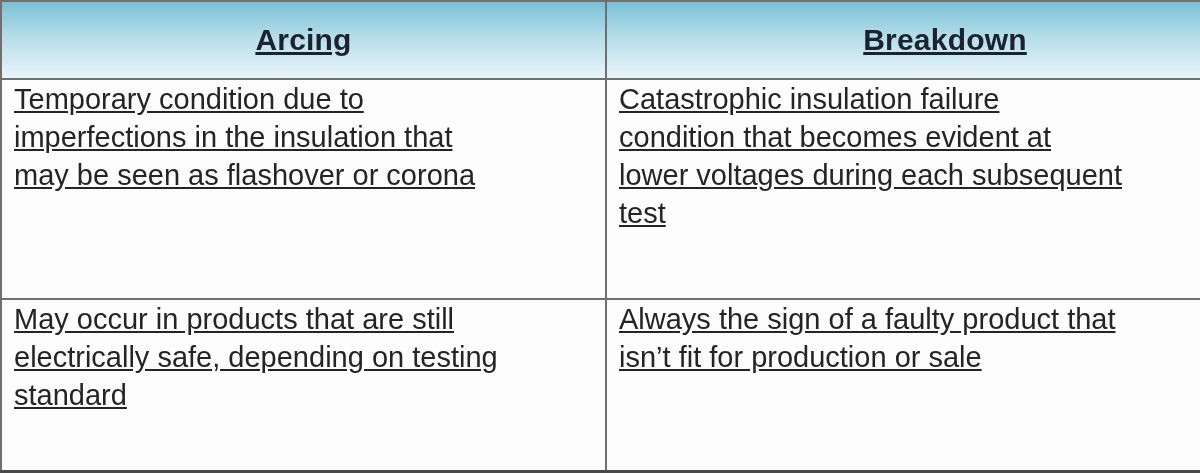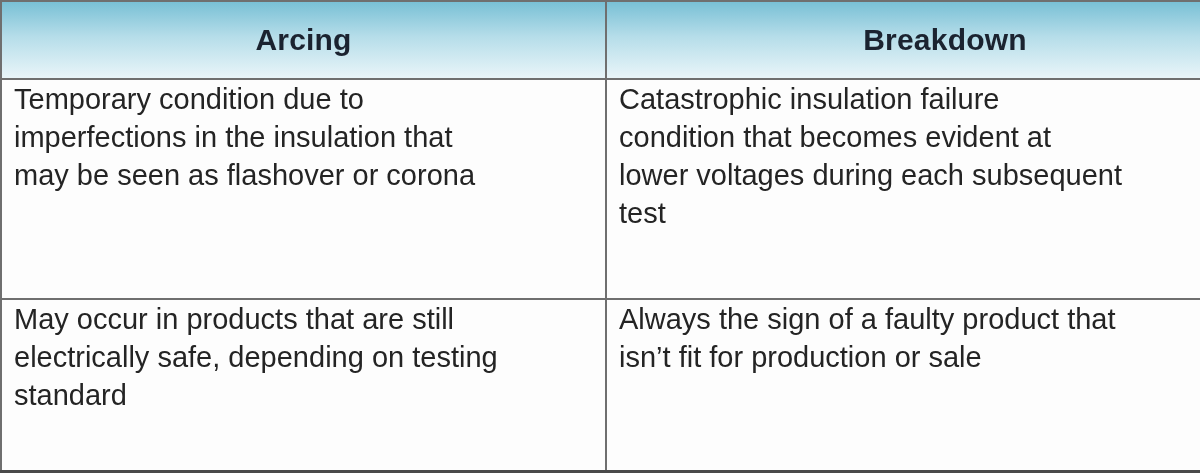--- a/index.html
+++ b/index.html
@@ -16,20 +16,21 @@
     width: 1200px;
     height: 473px;
     border-collapse: collapse;
     table-layout: fixed;
     background: #ffffff;
   }
   table.comparison th,
   table.comparison td {
     box-sizing: border-box;
     border: 2px solid #6f6f6f;
+    text-decoration: underline;
   }
   
   tr.header-row {
     height: 78px;
   }
   th.col-header {
     background: linear-gradient(180deg, #79c0d5 0%, #b5dde9 45%, #e9f5f9 100%);
     border-top: 3px solid #4e8ca1;
     border-bottom: 3px solid #5a5a5a;
     color: #1b2330;

